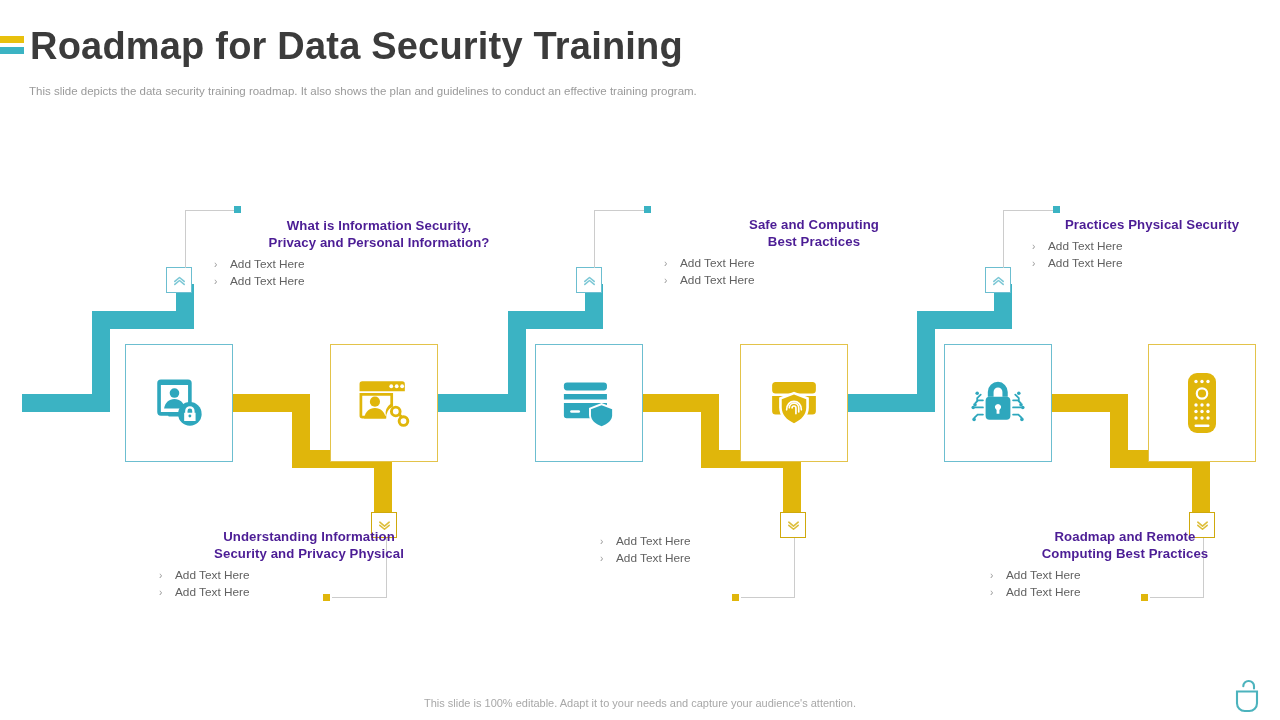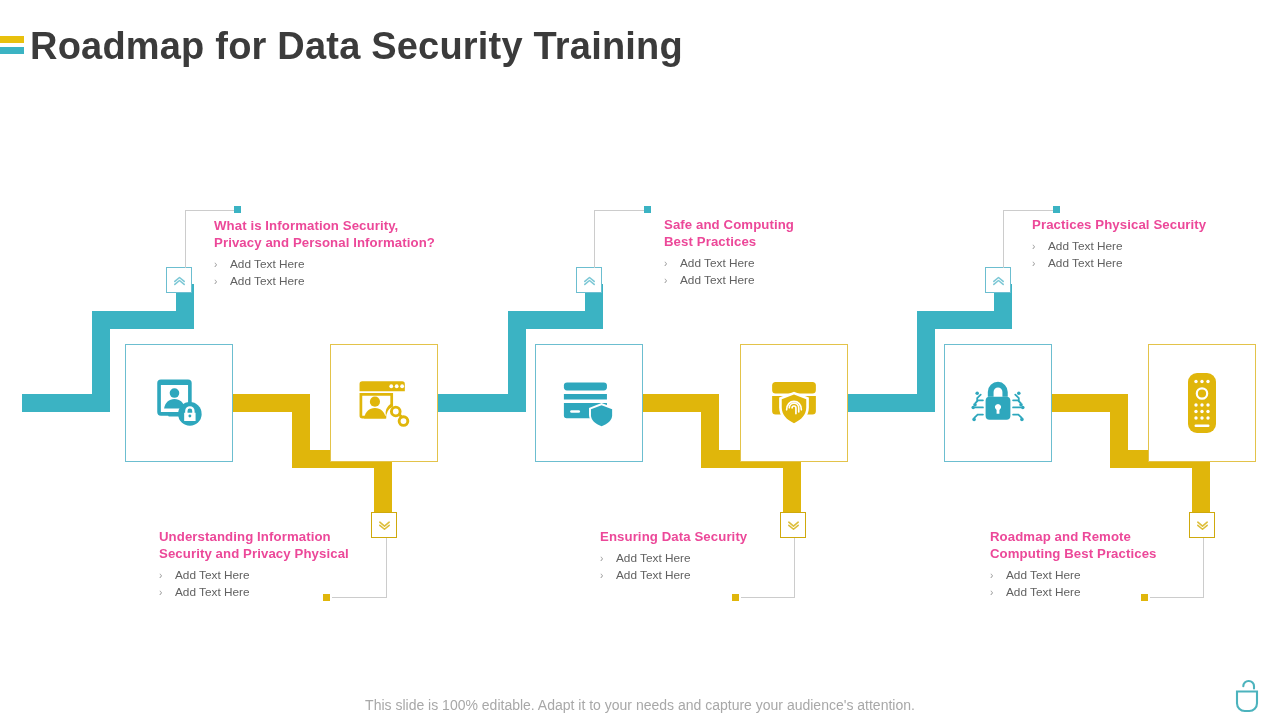--- a/index.html
+++ b/index.html
@@ -44,44 +44,45 @@
 
   
   .thin{position:absolute;background:#cccccc;}
   .dot{position:absolute;width:7px;height:7px;}
   .dot.t{background:#3bb3c3;}
   .dot.g{background:#e0b60b;}
 
   
   .block{position:absolute;}
   .block h3{
-    margin:0;font-size:13.2px;font-weight:bold;color:#ec4899;
-    line-height:17px;letter-spacing:.1px;white-space:pre-line;
+    margin:0;font-size:13.2px;font-weight:bold;color:#4c1d95;
+    line-height:17px;letter-spacing:.1px;white-space:pre-line;text-align:center;
   }
   .bullets{margin-top:5px;}
   .bullet{display:flex;align-items:baseline;font-size:11.8px;color:#616161;line-height:16px;}
   .chev{color:#9a9a9a;font-size:10px;width:16px;flex:0 0 16px;}
 
   
   .footer{
     position:absolute;left:0;right:0;top:697px;text-align:center;
-    font-size:14px;color:#a8a8a8;
+    font-size:11px;color:#a8a8a8;
   }
   .logo{position:absolute;left:1233px;top:679px;}
 </style>
 </head>
 <body>
 
 <div class="slide">
 
   <div class="accent">
     <div class="bar y"></div>
     <div class="bar t"></div>
   </div>
   <div class="title">Roadmap for Data Security Training</div>
+  <div class="subtitle">This slide depicts the data security training roadmap. It also shows the plan and guidelines to conduct an effective training program.</div>
 
   <div class="seg teal" style="left:22px;top:394px;width:88px;height:18px;"></div>
   <div class="seg teal" style="left:92px;top:311px;width:18px;height:101px;"></div>
   <div class="seg teal" style="left:92px;top:311px;width:102px;height:18px;"></div>
   <div class="seg teal" style="left:176px;top:284px;width:18px;height:45px;"></div>
 
   <div class="seg gold" style="left:233px;top:394px;width:77px;height:18px;"></div>
   <div class="seg gold" style="left:292px;top:394px;width:18px;height:74px;"></div>
   <div class="seg gold" style="left:292px;top:450px;width:100px;height:18px;"></div>
   <div class="seg gold" style="left:374px;top:450px;width:18px;height:62px;"></div>
@@ -325,21 +326,20 @@
       <g fill="none" stroke="#ddbe3a" stroke-width="1.7" stroke-linecap="round" stroke-linejoin="round">
         <path d="M3 4.5l5 4.2 5-4.2"></path>
           <path d="M3 7.8l5 4.2 5-4.2"></path>
       </g>
     </svg>
   </div>
   <div class="thin" style="left:794px;top:538px;width:1px;height:60px;"></div>
   <div class="thin" style="left:741px;top:597px;width:54px;height:1px;"></div>
   <div class="dot g" style="left:732px;top:594px;"></div>
   <div class="block" style="left:600px;top:528px;width:260px;">
-    <h3>Ensuring Data Security</h3>
     <div class="bullets">
       <div class="bullet">
         <span class="chev">›</span>
         <span>Add Text Here</span>
       </div>
       <div class="bullet">
         <span class="chev">›</span>
         <span>Add Text Here</span>
       </div>
     </div>

